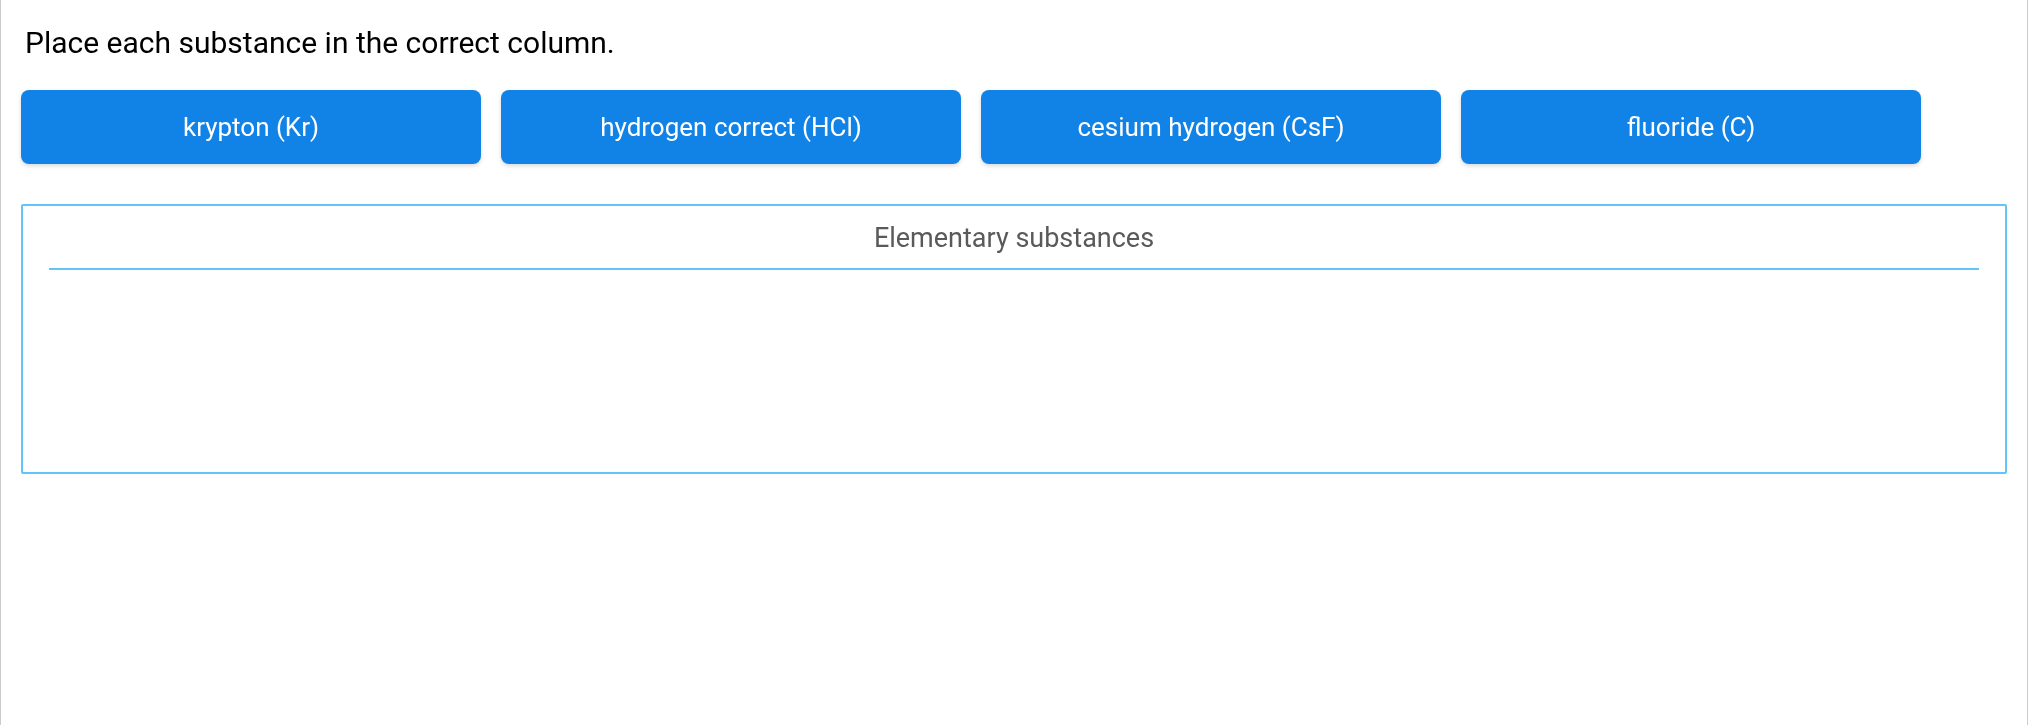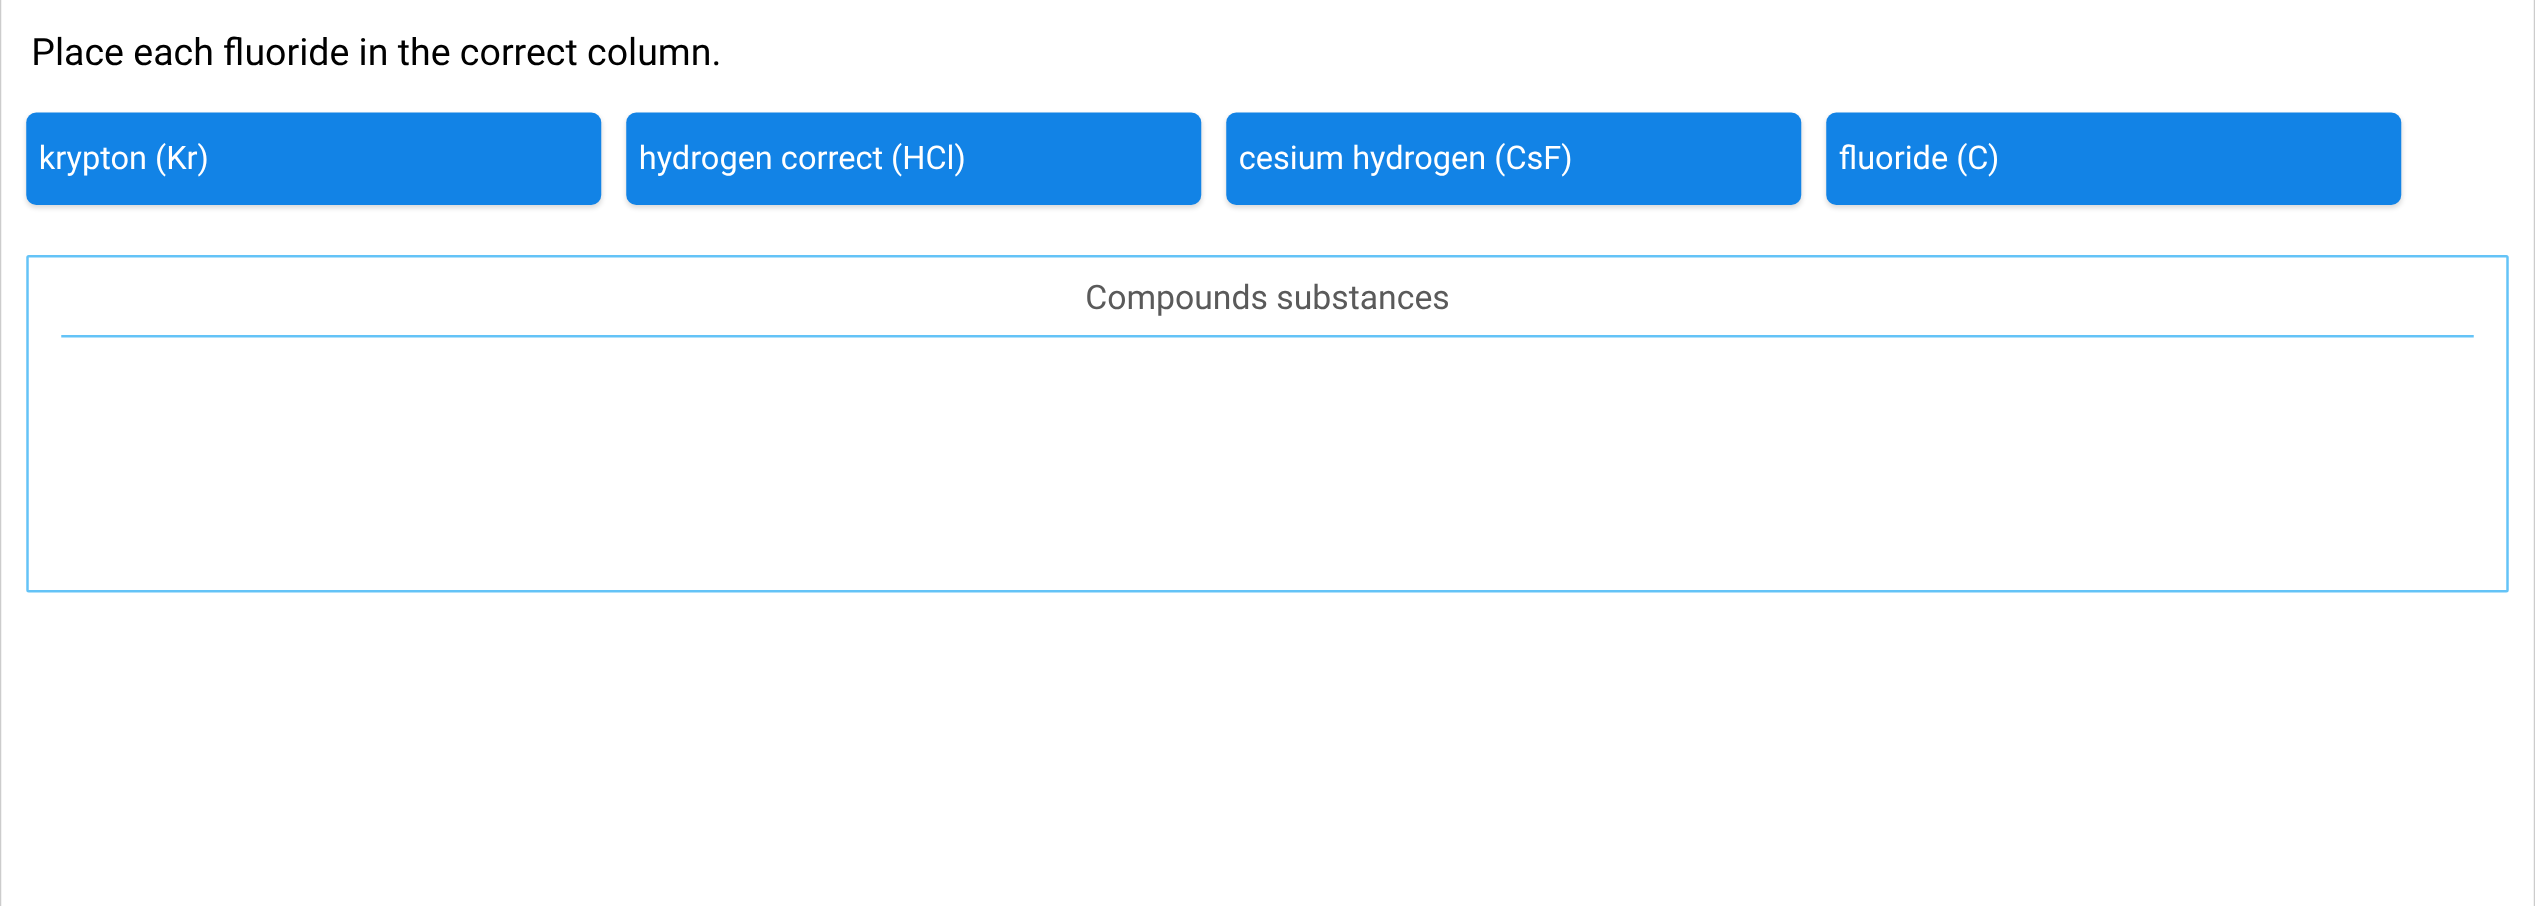--- a/index.html
+++ b/index.html
@@ -26,20 +26,21 @@
       display: flex;
       gap: 20px;
       margin-bottom: 40px;
     }
     .chip {
       background: #1283e6;
       color: #ffffff;
       border-radius: 8px;
       padding: 22px 10px;
       font-size: 26px;
+      text-align: center;
       flex: 1;
       max-width: 460px;
       cursor: grab;
       box-shadow: 0 2px 4px rgba(0,0,0,0.15);
       user-select: none;
     }
     .dropzones-row {
       display: flex;
       gap: 24px;
     }
@@ -56,34 +57,34 @@
       color: #5a5a5a;
       text-align: center;
       padding-bottom: 14px;
       border-bottom: 2px solid #64c3f7;
       margin: 0 6px;
     }
   </style>
 </head>
 <body>
 
-<div class="instruction">Place each fluoride in the correct column.</div>
+<div class="instruction">Place each substance in the correct column.</div>
 
 <div class="chips-row">
   <div class="chip">
     <span>krypton (Kr)</span>
   </div>
   <div class="chip">
     <span>hydrogen correct (HCl)</span>
   </div>
   <div class="chip">
     <span>cesium hydrogen (CsF)</span>
   </div>
   <div class="chip">
     <span>fluoride (C)</span>
   </div>
 </div>
 
 <div class="dropzones-row">
   <div class="dropzone">
-    <div class="dropzone-title">Compounds substances</div>
+    <div class="dropzone-title">Elementary substances</div>
   </div>
 </div>
 
 </body></html>

